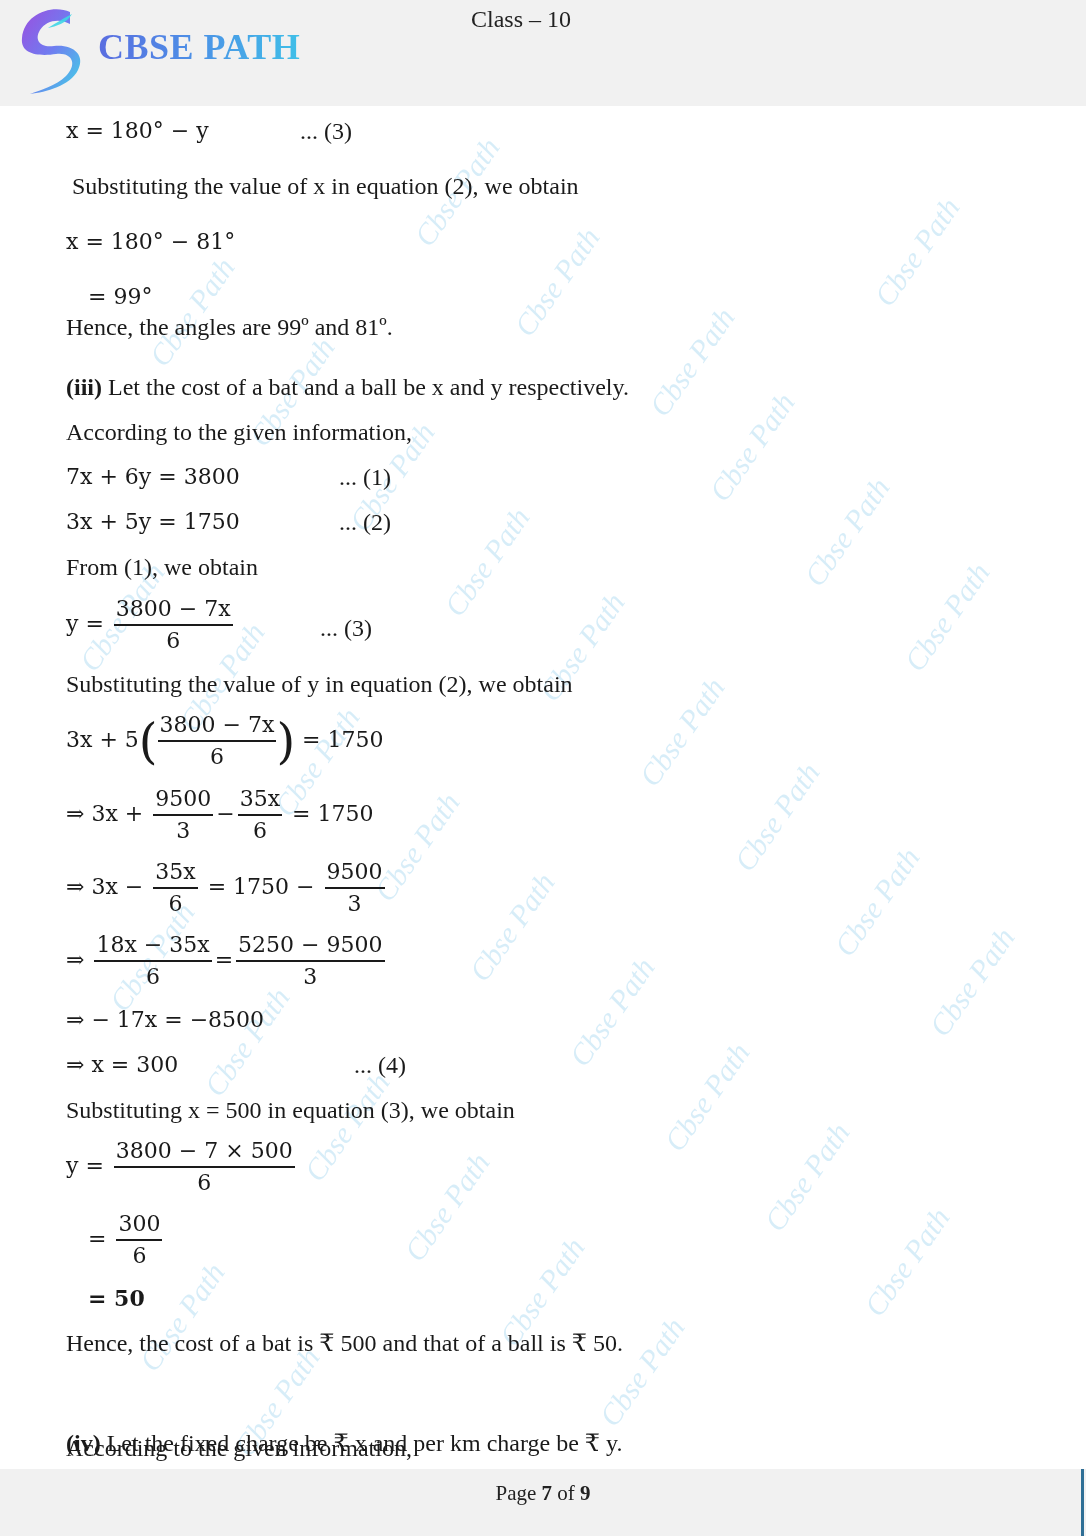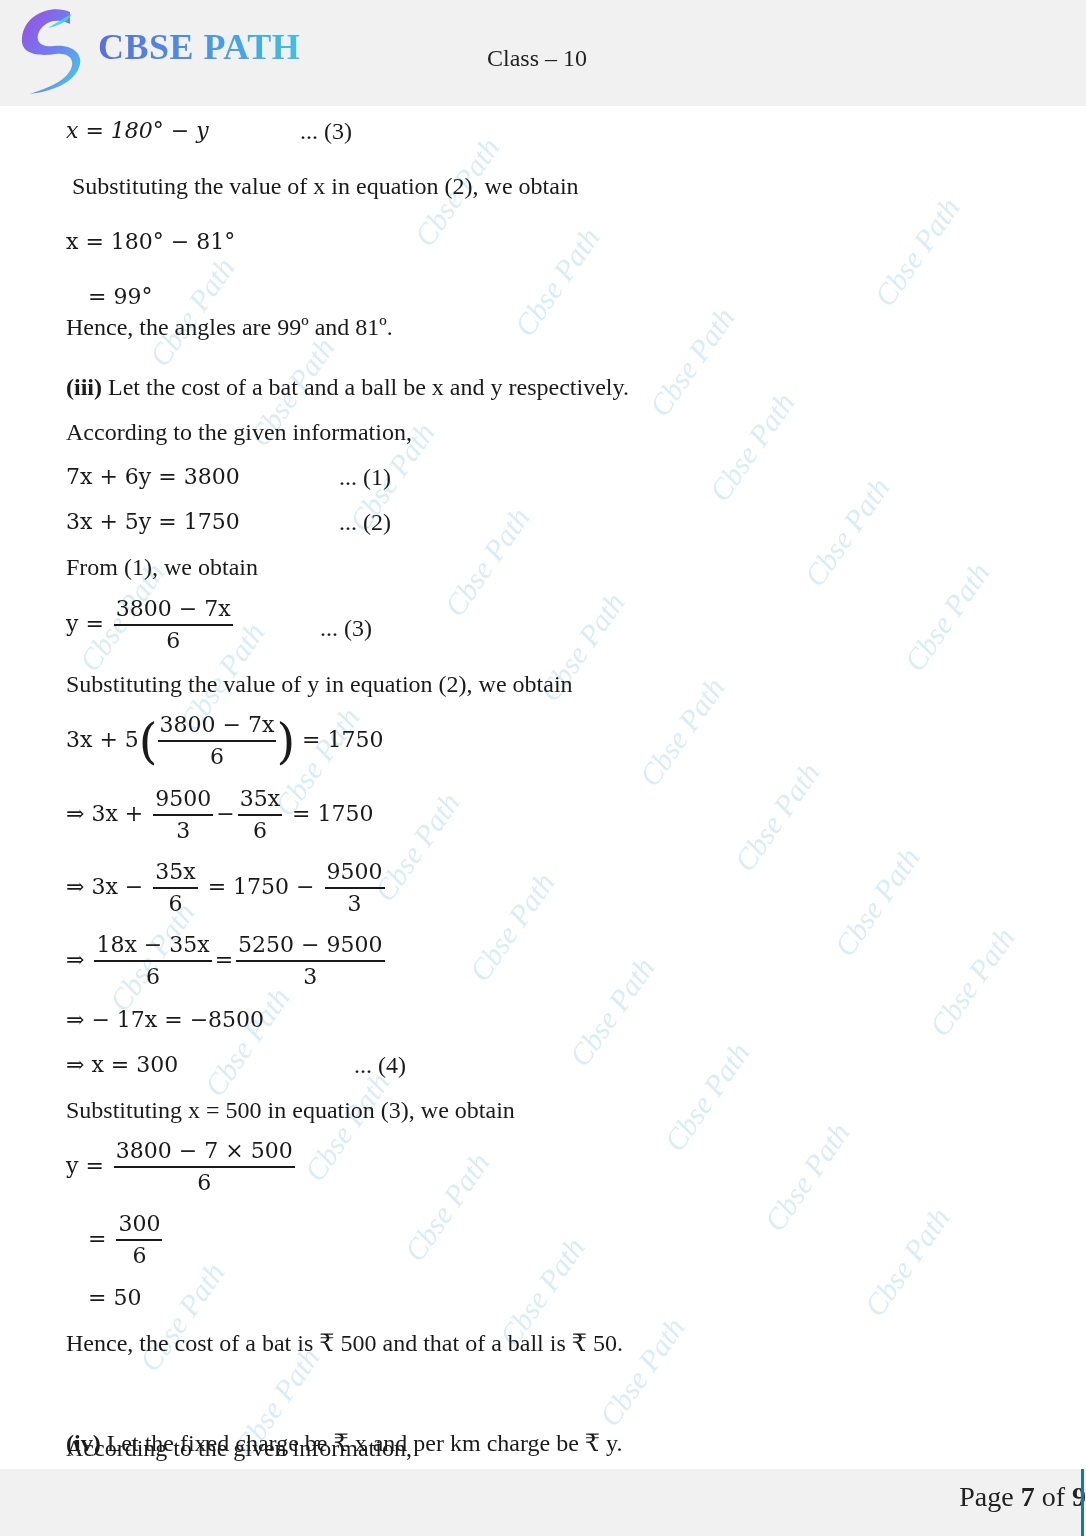--- a/index.html
+++ b/index.html
@@ -4,26 +4,26 @@
 <style>
   * { box-sizing: border-box; margin: 0; padding: 0; }
   html, body { width: 1086px; height: 1536px; background: #ffffff; overflow: hidden; }
   body { position: relative; font-family: "Liberation Serif", "DejaVu Serif", serif; color: #1a1a1a; }
 
   .header { position: absolute; left: 0; top: 0; width: 1086px; height: 106px; background: #f1f1f1; }
   .logo-mark { position: absolute; left: 12px; top: 4px; width: 76px; height: 94px; }
   .logo-text { position: absolute; left: 98px; top: 26px; font-family: "Liberation Serif", serif; font-weight: bold; font-size: 36px; letter-spacing: 0.5px;
     background: linear-gradient(90deg, #5a6de0 0%, #4d8ee6 45%, #3fbfe8 100%); -webkit-background-clip: text; background-clip: text; color: transparent; }
   .hdr-line { position: absolute; font-family: "Liberation Serif", serif; font-size: 24px; color: #222; white-space: nowrap; text-align: center; }
-  .hdr-class { left: 16px; width: 1042px; top: 6px; margin-top: 39px; }
+  .hdr-class { left: 0; width: 1042px; top: 6px; }
   .hdr-sub { left: 0; width: 1086px; top: 37px; }
   .hdr-chap { left: 0; width: 1086px; top: 71px; }
 
   .footer { position: absolute; left: 0; top: 1469px; width: 1086px; height: 67px; background: #f1f1f1; }
-  .footer-text { position: absolute; left: 0; width: 1086px; top: 12px; text-align: right; font-size: 28px; color: #222; }
+  .footer-text { position: absolute; left: 0; width: 1086px; top: 12px; text-align: center; font-size: 21px; color: #222; }
   .footer-text b { font-weight: bold; }
   .footer-bar { position: absolute; right: 2px; top: 0; width: 3px; height: 67px; background: #2f6f96; }
 
   .content { position: absolute; left: 66px; top: 0; width: 960px; }
   .line { position: absolute; left: 0; font-size: 24px; line-height: 28px; white-space: nowrap; }
   .m { font-family: "DejaVu Serif", serif; font-size: 22px; }
   .tag { position: absolute; font-size: 24px; line-height: 28px; white-space: nowrap; }
   .bold { font-weight: bold; }
 
   .frac { display: inline-block; vertical-align: middle; text-align: center; margin: 0 3px; }
@@ -82,21 +82,21 @@
   <div class="wm" style="left:745px;top:1160px;">Cbse Path</div>
   <div class="wm" style="left:385px;top:1190px;">Cbse Path</div>
   <div class="wm" style="left:845px;top:1245px;">Cbse Path</div>
   <div class="wm" style="left:480px;top:1275px;">Cbse Path</div>
   <div class="wm" style="left:120px;top:1300px;">Cbse Path</div>
   <div class="wm" style="left:580px;top:1355px;">Cbse Path</div>
   <div class="wm" style="left:215px;top:1385px;">Cbse Path</div>
 </div>
 
 <div class="content">
-  <div class="line m" style="top:117px;font-style:italic;">x = 180° − y</div>
+  <div class="line m" style="top:117px;">x = 180° − y</div>
   <div class="tag" style="left:234px;top:117px;">... (3)</div>
 
   <div class="line" style="top:172px;margin-left:6px;">Substituting the value of x in equation (2), we obtain</div>
   <div class="line m" style="top:228px;">x = 180° − 81°</div>
   <div class="line m" style="top:283px;left:22px;">= 99°</div>
   <div class="line" style="top:313px;">Hence, the angles are 99º and 81º.</div>
 
   <div class="line" style="top:373px;">
     <span class="bold">(iii)</span>
     <span>Let the cost of a bat and a ball be x and y respectively.</span>
@@ -148,21 +148,21 @@
   <div class="line" style="top:1096px;">Substituting x = 500 in equation (3), we obtain</div>
 
   <div class="line m" style="top:1136px;">
     <span>y =</span>
     <span class="frac"><span class="num">3800 − 7 × 500</span><span class="den">6</span></span>
   </div>
   <div class="line m" style="top:1209px;left:22px;">
     <span>=</span>
     <span class="frac"><span class="num">300</span><span class="den">6</span></span>
   </div>
-  <div class="line m" style="top:1284px;left:22px;">= 50</div>
+  <div class="line m" style="top:1284px;left:22px;font-weight:bold;">= 50</div>
 
   <div class="line" style="top:1329px;">Hence, the cost of a bat is ₹ 500 and that of a ball is ₹ 50.</div>
 
   <div class="line" style="top:1389px;margin-top:40px;">
     <span class="bold">(iv)</span>
     <span>Let the fixed charge be ₹ x and per km charge be ₹ y.</span>
   </div>
   <div class="line" style="top:1434px;">According to the given information,</div>
 </div>
 

